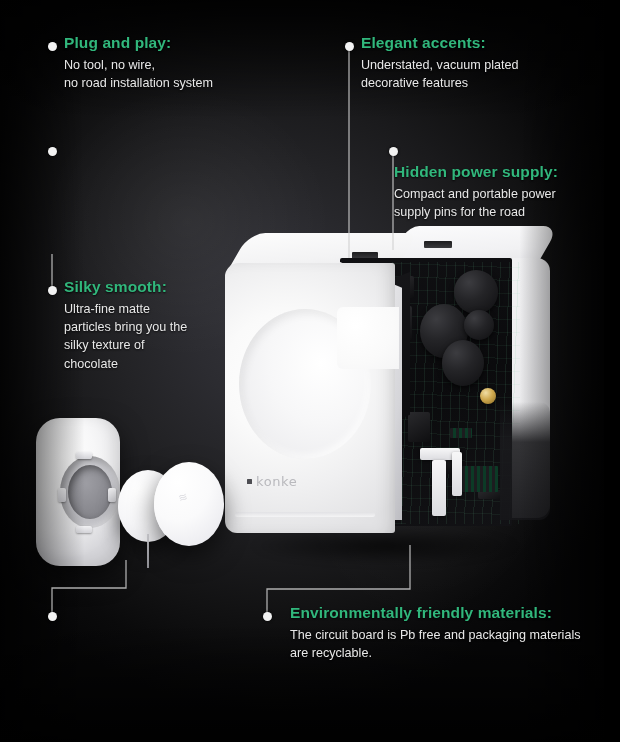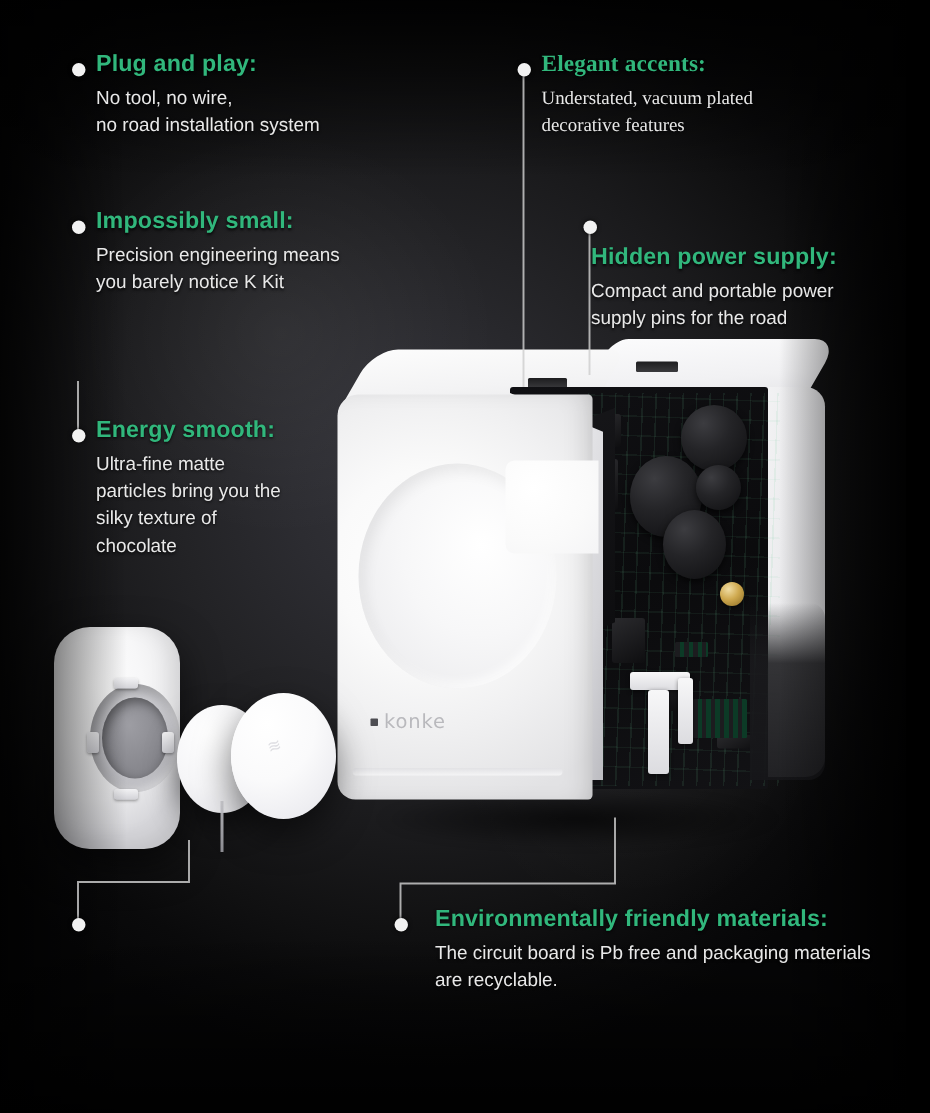--- a/index.html
+++ b/index.html
@@ -437,40 +437,35 @@
   <div class="dot" style="left:48px;  top:286px;"></div>
   <div class="dot" style="left:48px;  top:612px;"></div>
   <div class="dot" style="left:263px; top:612px;"></div>
 
   <div class="callout" style="left:64px; top:34px;">
     <div class="c-title">Plug and play:</div>
     <div class="c-body">No tool, no wire,
 no road installation system</div>
   </div>
 
-  <div class="callout" style="left:361px; top:34px;font-family:Liberation Serif, serif;">
+  <div class="callout" style="left:361px; top:34px;">
     <div class="c-title">Elegant accents:</div>
     <div class="c-body">Understated, vacuum plated
 decorative features</div>
   </div>
 
-  <div class="callout" style="left:64px; top:139px;">
-    <div class="c-title">Impossibly small:</div>
-    <div class="c-body">Precision engineering means
-you barely notice K Kit</div>
-  </div>
 
   <div class="callout" style="left:394px; top:139px;margin-top:24px;">
     <div class="c-title">Hidden power supply:</div>
     <div class="c-body">Compact and portable power
 supply pins for the road</div>
   </div>
 
   <div class="callout" style="left:64px; top:278px;">
-    <div class="c-title">Energy smooth:</div>
+    <div class="c-title">Silky smooth:</div>
     <div class="c-body">Ultra-fine matte
 particles bring you the
 silky texture of
 chocolate</div>
   </div>
 
 
   <div class="callout" style="left:290px; top:604px;">
     <div class="c-title">Environmentally friendly materials:</div>
     <div class="c-body">The circuit board is Pb free and packaging materials

